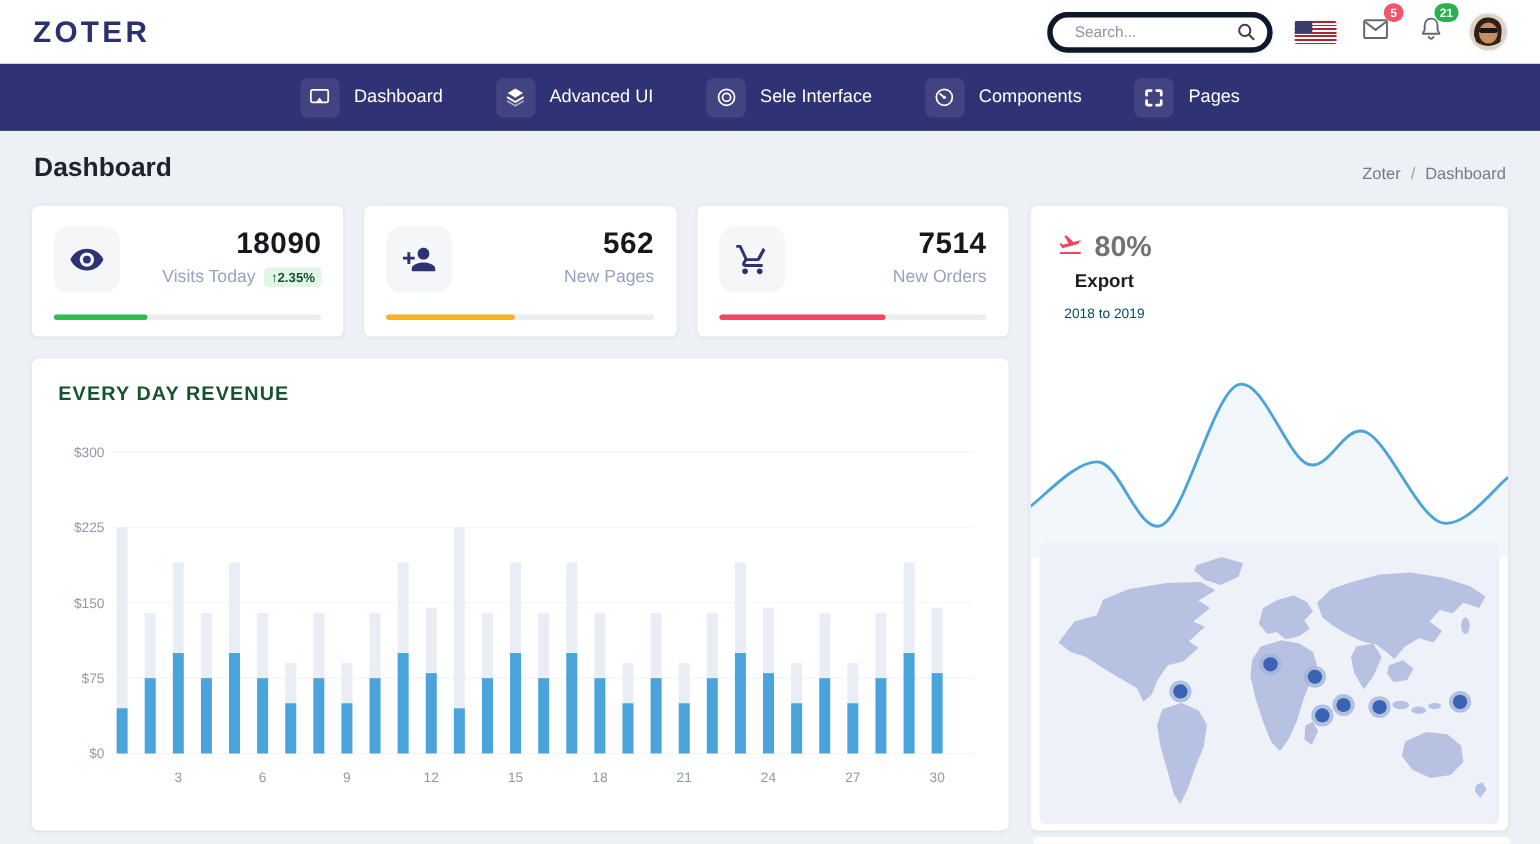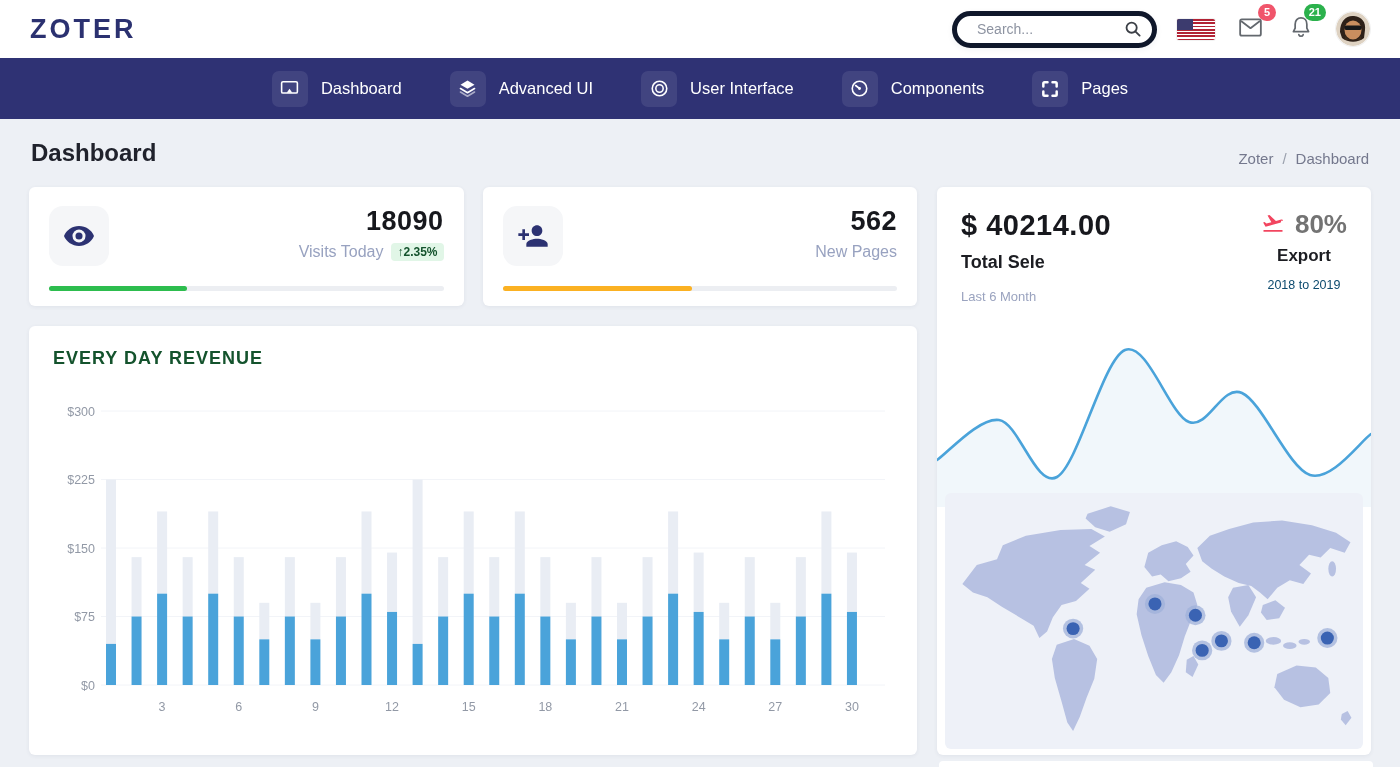--- a/index.html
+++ b/index.html
@@ -146,21 +146,21 @@
       </span>
       <span>Advanced UI</span>
     </div>
     <div class="nav-item">
       <span class="nav-ic">
         <svg width="21" height="21" viewBox="0 0 24 24">
             <circle cx="12" cy="12" r="8.3" fill="none" stroke="#fff" stroke-width="1.8"></circle>
             <circle cx="12" cy="12" r="4.2" fill="none" stroke="#fff" stroke-width="1.8"></circle>
           </svg>
       </span>
-      <span>User Interface</span>
+      <span>Sele Interface</span>
     </div>
     <div class="nav-item">
       <span class="nav-ic">
         <svg width="21" height="21" viewBox="0 0 24 24">
             <circle cx="12" cy="12" r="8.3" fill="none" stroke="#fff" stroke-width="1.8"></circle>
             <line x1="12" y1="12" x2="7.6" y2="8.6" stroke="#fff" stroke-width="1.9" stroke-linecap="round"></line>
             <circle cx="12" cy="12" r="1.7" fill="#fff"></circle>
           </svg>
       </span>
       <span>Components</span>
@@ -222,20 +222,36 @@
               <div class="stat-value">562</div>
               <div class="stat-label-row">
                 <span class="stat-label">New Pages</span>
               </div>
             </div>
             <div class="progress">
                 <div class="fill" style="width: 48%; background: rgb(251, 177, 34);"></div>
               </div>
           </div>
 
+          <div class="card stat-card">
+            <div class="stat-ic">
+              <svg width="32" height="32" viewBox="0 0 24 24" fill="#2c3272">
+                  <path d="M7 18c-1.1 0-1.99.9-1.99 2S5.9 22 7 22s2-.9 2-2-.9-2-2-2zm10 0c-1.1 0-1.99.9-1.99 2s.89 2 1.99 2 2-.9 2-2-.9-2-2-2zm-9.83-3.25l.03-.12.9-1.63h7.45c.75 0 1.41-.41 1.75-1.03l3.58-6.49L19.13 4l-1.1 2-2.76 5H8.53l-.13-.27L6.16 6l-.95-2-.94-2H1v2h2l3.6 7.59-1.35 2.45c-.16.28-.25.61-.25.96 0 1.1.9 2 2 2h12v-2H7.42c-.13 0-.25-.11-.25-.25z"></path>
+                </svg>
+            </div>
+            <div class="stat-right">
+              <div class="stat-value">7514</div>
+              <div class="stat-label-row">
+                <span class="stat-label">New Orders</span>
+              </div>
+            </div>
+            <div class="progress">
+                <div class="fill" style="width: 62%; background: rgb(242, 69, 95);"></div>
+              </div>
+          </div>
         </div>
 
         <section class="card revenue-card">
           <h2>EVERY DAY REVENUE</h2>
           <svg id="revenue-chart" width="840" height="332" viewBox="0 0 840 332">
               <line x1="48" x2="832" y1="18" y2="18" stroke="#f2f4f8" stroke-width="1"></line>
               <text x="42" y="22.5" text-anchor="end" class="chart-txt">$300</text>
               <line x1="48" x2="832" y1="86.5" y2="86.5" stroke="#f2f4f8" stroke-width="1"></line>
               <text x="42" y="91" text-anchor="end" class="chart-txt">$225</text>
               <line x1="48" x2="832" y1="155" y2="155" stroke="#f2f4f8" stroke-width="1"></line>
@@ -313,25 +329,20 @@
               <rect x="768.4" y="200.66666666666669" width="10" height="91.33333333333333" fill="#4aa3da"></rect>
               <rect x="793.95" y="159.56666666666666" width="10" height="59.36666666666667" fill="#e9edf4"></rect>
               <rect x="793.95" y="218.93333333333334" width="10" height="73.06666666666666" fill="#4aa3da"></rect>
               <text x="798.95" y="318" text-anchor="middle" class="chart-txt">30</text>
             </svg>
         </section>
       </div>
 
       <aside class="card sales-card">
         <div class="sales-head">
-          <div>
-            <div class="sales-amount">$ 40214.00</div>
-            <div class="sales-title">Total Sele</div>
-            <div class="sales-sub">Last 6 Month</div>
-          </div>
           <div class="export-block">
             <div class="export-top">
               <span>
                 <svg width="24" height="24" viewBox="0 0 24 24" fill="#f2455f">
                     <path d="M2.5 19h19v1.8h-19zM22.07 9.64c-.21-.8-1.04-1.28-1.84-1.06L14.92 10 8.46 3.98l-1.93.51 3.87 6.7-4.97 1.33-1.84-1.45-1.45.39 2.43 4.2 14.44-3.86c.8-.22 1.28-1.04 1.06-2.16z"></path>
                   </svg>
               </span>
               <span class="export-pct">80%</span>
             </div>
             <div class="export-label">Export</div>

